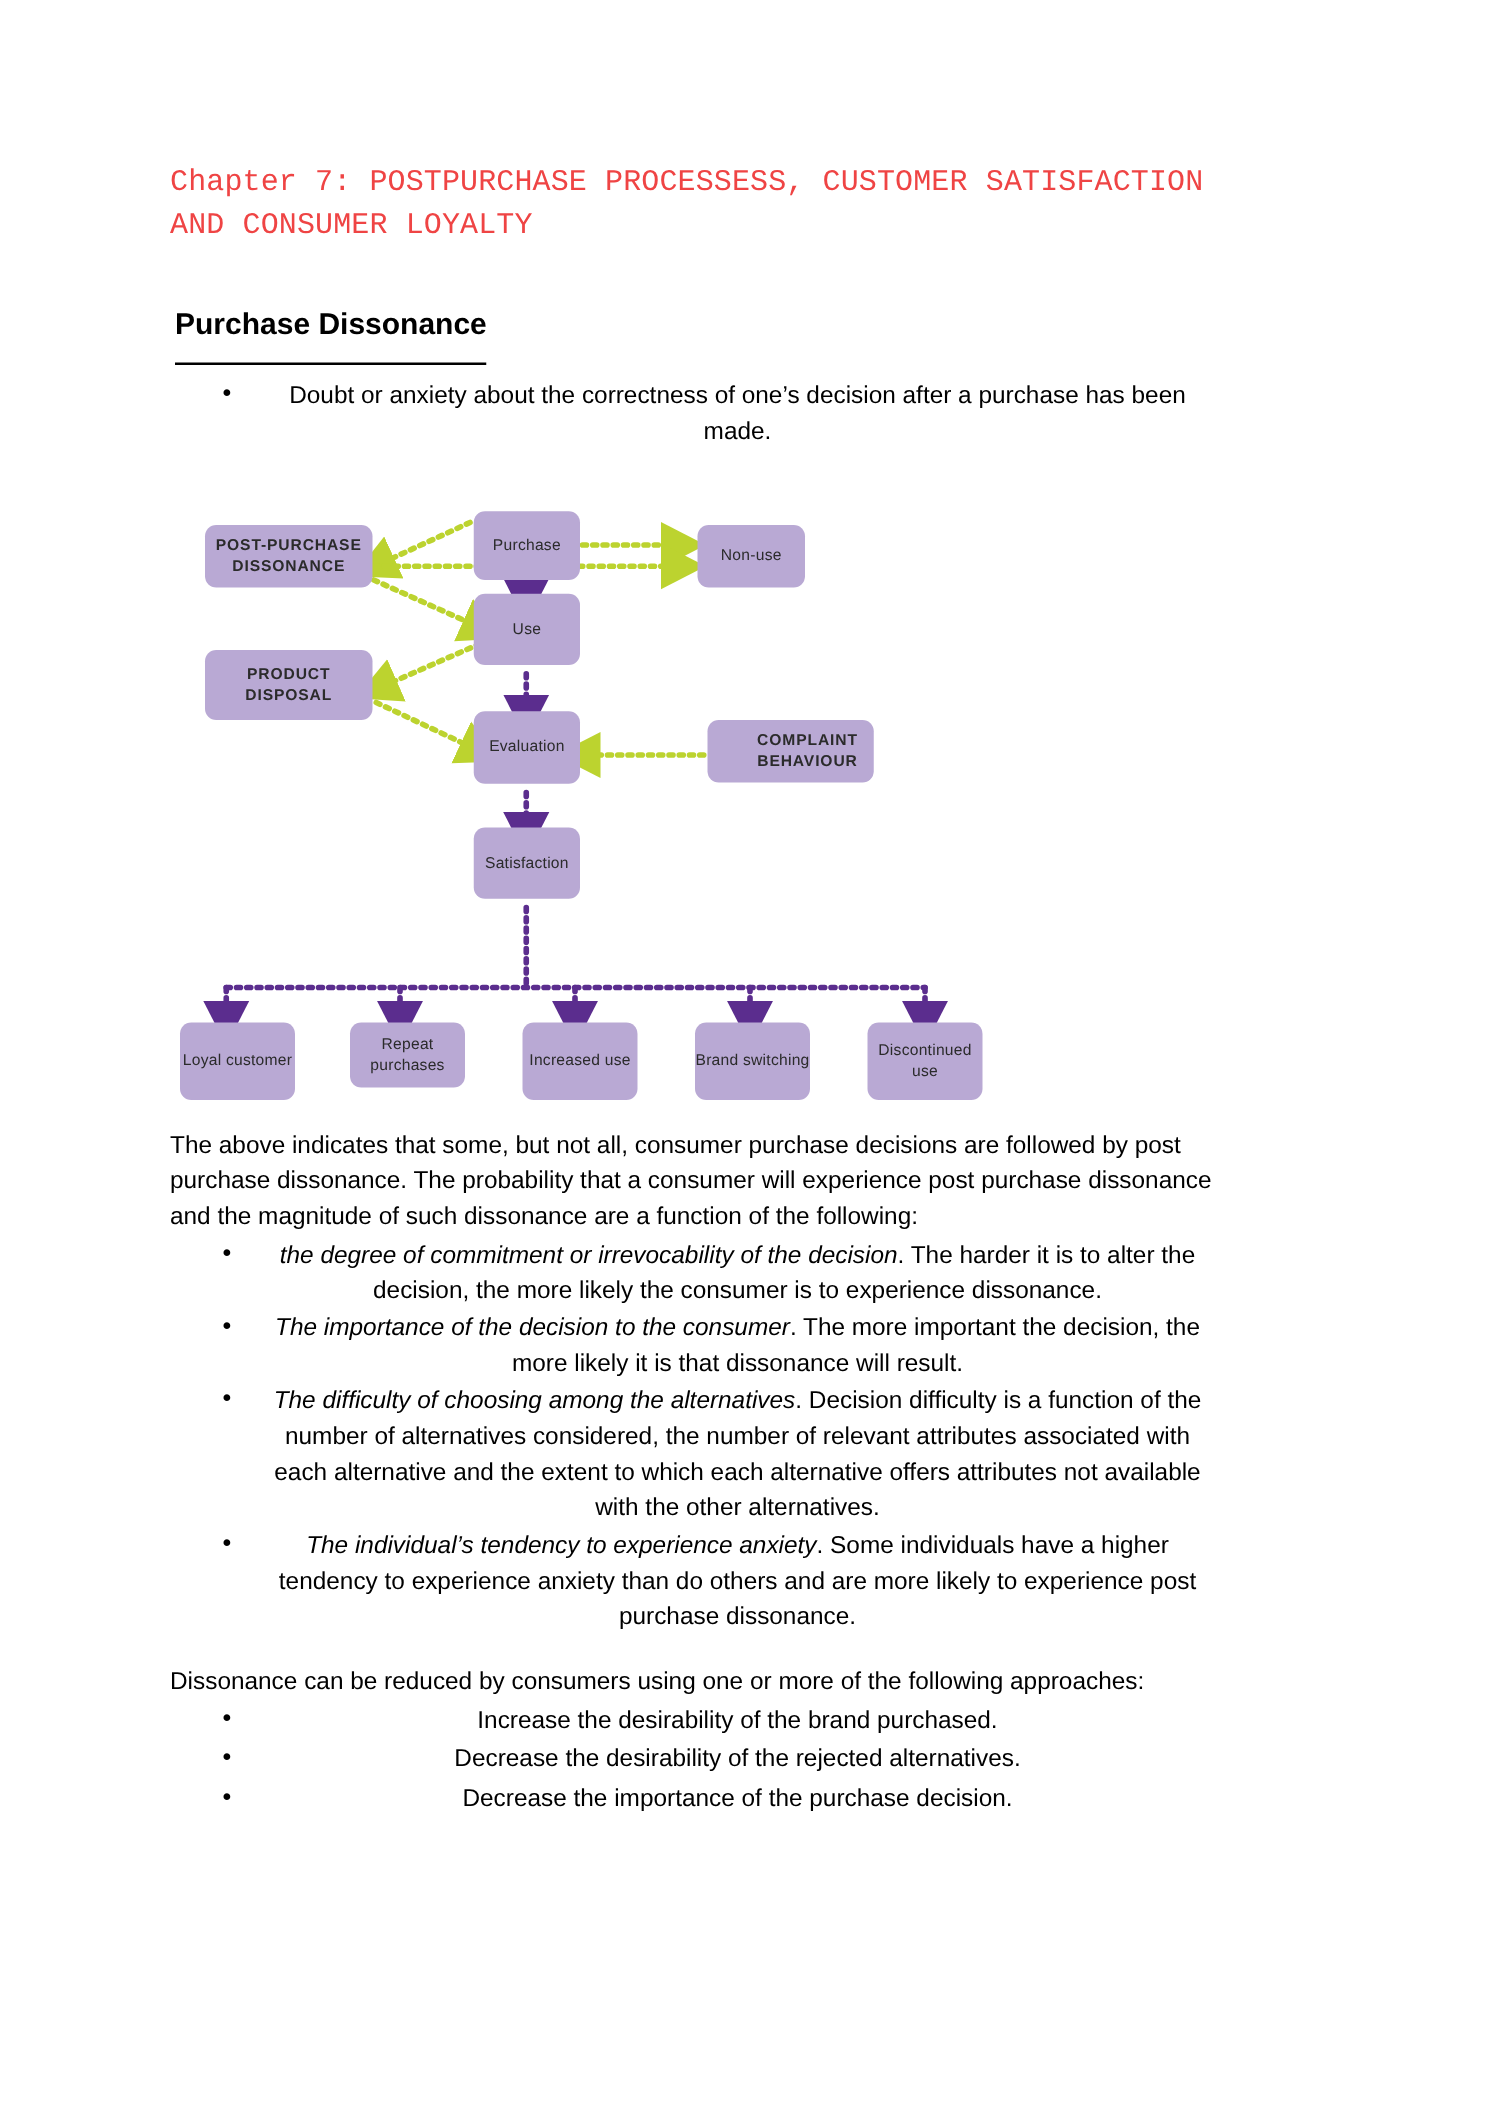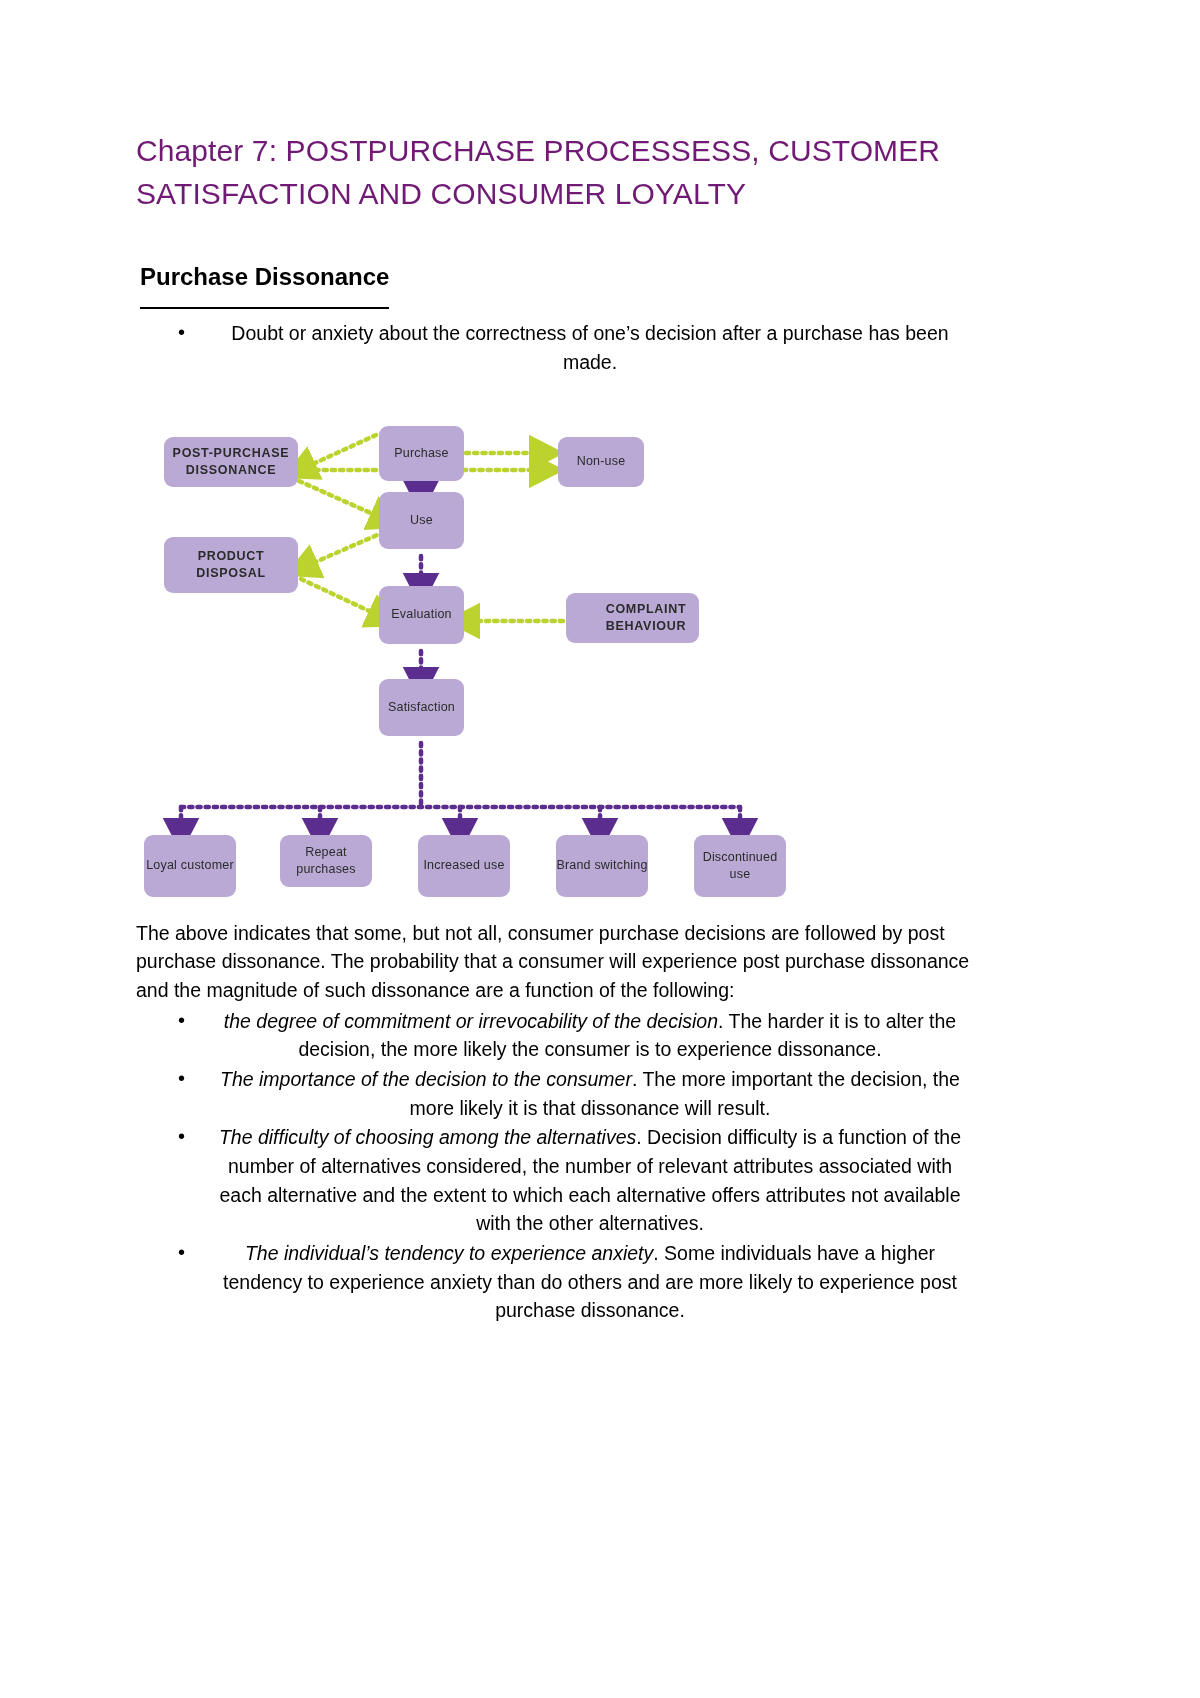--- a/index.html
+++ b/index.html
@@ -24,26 +24,27 @@
   }
   .content {
     position: absolute;
     left: 136px;
     top: 130px;
     width: 838px;
   }
 
   
   .doc-title {
-    font-size: 30px;
+    font-size: 24px;
     line-height: 1.42;
     font-weight: 400;
     letter-spacing: 0.1px;
     margin: 0 0 46px 0;
-    color: #701a75;
+    color: #ef4444;
+    font-family: Liberation Mono, monospace;
   }
 
   
   .section-heading {
     font-size: 24px;
     font-weight: 700;
     margin: 0 0 8px 4px;
     display: inline-block;
     border-bottom: 2px solid #000;
     padding-bottom: 15px;
@@ -212,16 +213,22 @@
 
     <ul class="doc-list">
       <li><span class="em">the degree of commitment or irrevocability of the decision</span><span>. The harder it is to alter the decision, the more likely the consumer is to experience dissonance.</span></li>
       <li><span class="em">The importance of the decision to the consumer</span><span>. The more important the decision, the more likely it is that dissonance will result.</span></li>
       <li><span class="em">The difficulty of choosing among the alternatives</span><span>. Decision difficulty is a function of the number of alternatives considered, the number of relevant attributes associated with each alternative and the extent to which each alternative offers attributes not available with the other alternatives.</span></li>
       <li><span class="em">The individual’s tendency to experience anxiety</span><span>. Some individuals have a higher tendency to experience anxiety than do others and are more likely to experience post purchase dissonance.</span></li>
     </ul>
 
     <div class="spacer-md"></div>
 
-
+    <p class="doc-para">Dissonance can be reduced by consumers using one or more of the following approaches:</p>
+
+    <ul class="doc-list tight">
+      <li>Increase the desirability of the brand purchased.</li>
+      <li>Decrease the desirability of the rejected alternatives.</li>
+      <li>Decrease the importance of the purchase decision.</li>
+    </ul>
 
   </div>
 </div>
 
 </body></html>

